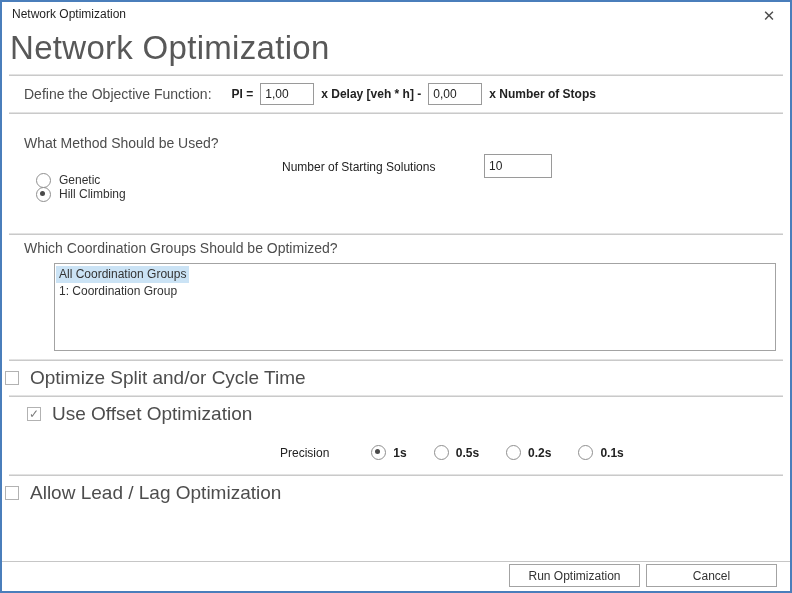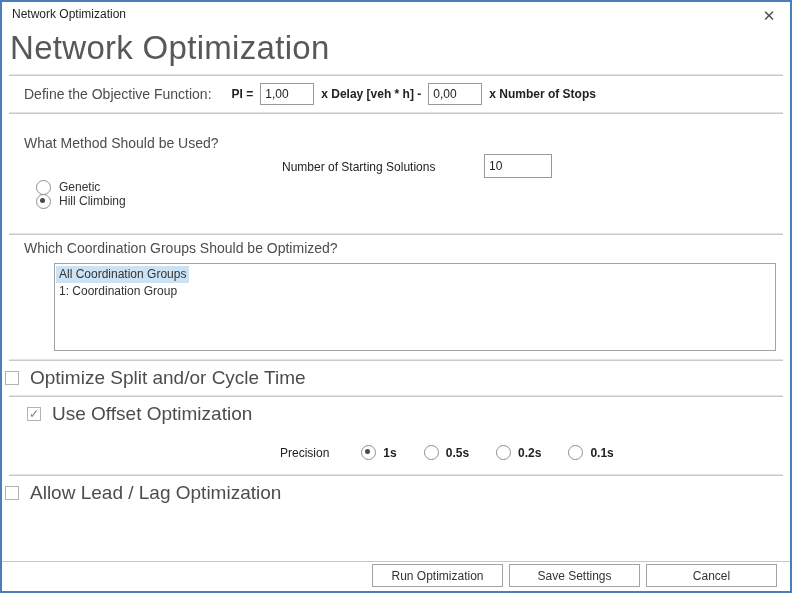--- a/index.html
+++ b/index.html
@@ -48,21 +48,21 @@
   .list-item span { display:inline-block; padding:0 3px; height:17px; }
   .list-item.selected span { background:#cbe3f5; }
   
   .check-row { display:flex; align-items:center; gap:11px; padding:5px 8px 5px 3px; height:24px; }
   .checkbox { width:14px; height:14px; min-width:14px; border:1px solid #b2b2b2; background:#fff;
     display:flex; align-items:center; justify-content:center; font-size:12px; color:#7d7d7d; box-sizing:border-box; }
   .check-heading { font-size:19px; font-weight:300; color:#4d4d4d; }
   
   .precision-row { display:flex; align-items:center; gap:27px; margin:14px 0 0 256px; font-size:12px; padding-bottom:14px; }
   .precision-opt { display:flex; align-items:center; gap:7px; font-weight:bold; color:#222; }
-  .precision-label { font-size:12px; color:#222; margin-right:5px; }
+  .precision-label { font-size:12px; color:#222; margin-right:15px; }
   
   .footer {
     position:absolute; left:0; right:0; bottom:2px; height:27px;
     border-top:1px solid #c6c6c6;
     display:flex; justify-content:flex-end; align-items:center; gap:6px; padding-right:13px;
     background:#fff;
   }
   .btn {
     width:131px; height:23px; background:#fff; border:1px solid #a3a3a3;
     font-family:"Liberation Sans", sans-serif; font-size:12px; color:#333;
@@ -88,21 +88,21 @@
     <span class="small-label" style="font-weight:bold">x Delay [veh * h] -</span>
     <input class="txt-input" value="0,00" style="">
     <span class="small-label" style="font-weight:bold">x Number of Stops</span>
   </span>
 </div>
 
 <div class="sep"></div>
 
 <div class="section method-section">
   <div class="section-heading">What Method Should be Used?</div>
-  <div class="method-row" style="margin-top:29px">
+  <div class="method-row" style="margin-top:22px">
     <span class="radio"></span>
     <span>Genetic</span>
   </div>
   <div class="method-row" style="margin-top:0">
     <span class="radio checked"></span>
     <span>Hill Climbing</span>
   </div>
   <span class="small-label ss-label">Number of Starting Solutions</span>
   <input class="txt-input ss-input" value="10" style="">
 </div>
@@ -154,15 +154,14 @@
 
 <div class="sep"></div>
 
 <div class="section check-row">
   <span class="checkbox"></span>
   <span class="check-heading">Allow Lead / Lag Optimization</span>
 </div>
 
 <div class="footer">
   <button class="btn">Run Optimization</button>
-  <button class="btn">Save Settings</button>
   <button class="btn">Cancel</button>
 </div>
 
 </body></html>

